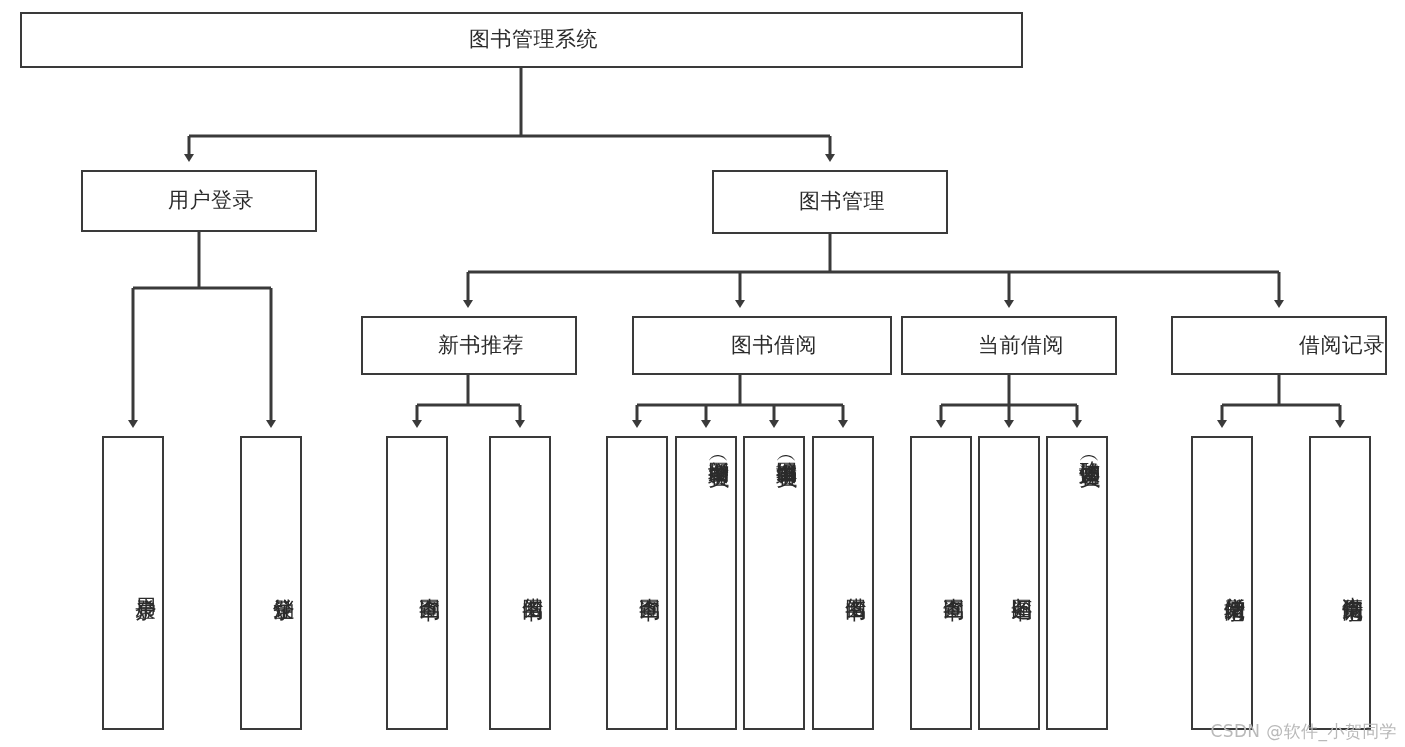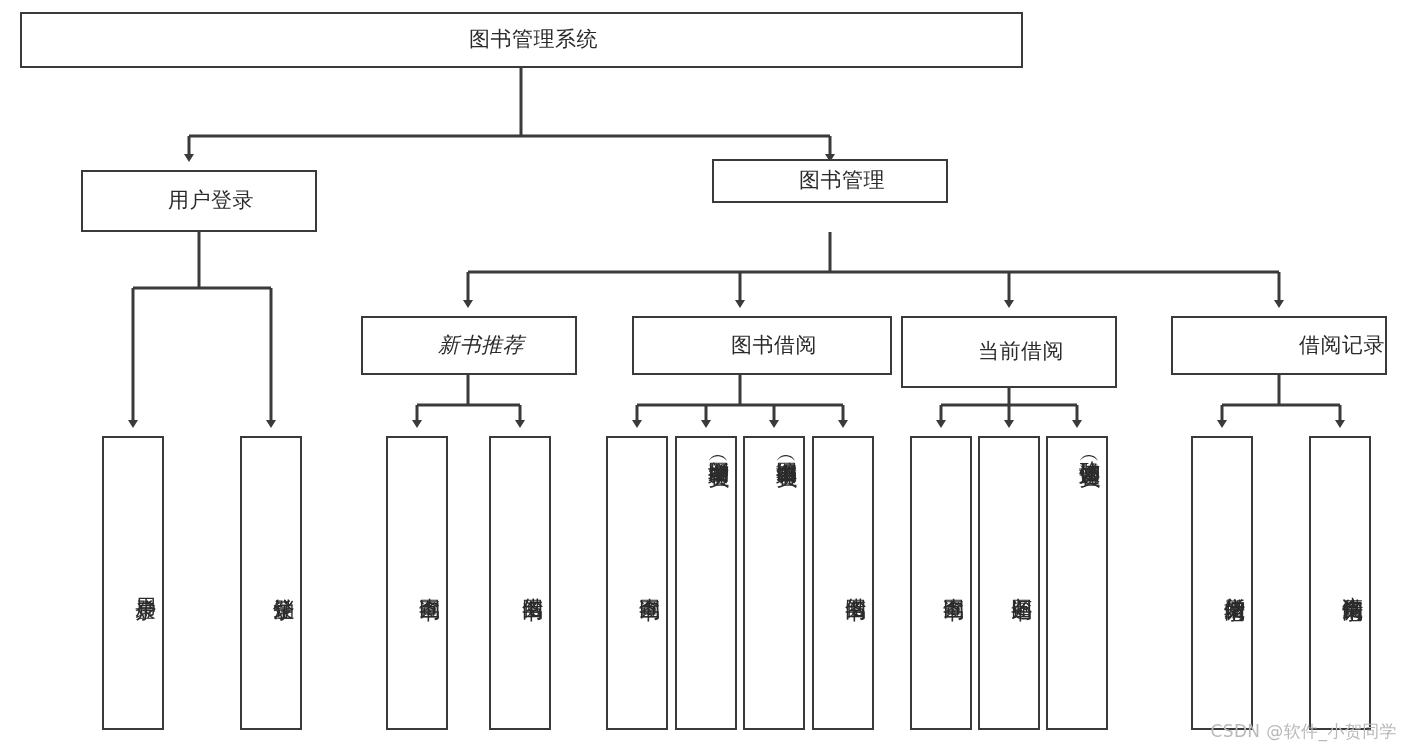--- a/index.html
+++ b/index.html
@@ -132,33 +132,33 @@
   </svg>
 
   <div class="node-box" style="left:20px; top:12px; width:1003px; height:56px;">
     <span class="node-label-h">图书管理系统</span>
   </div>
 
   <div class="node-box" style="left:81px; top:170px; width:236px; height:62px;">
     <span class="node-label-h">用户登录</span>
   </div>
 
-  <div class="node-box" style="left:712px; top:159px; width:236px; height:44px;">
+  <div class="node-box" style="left:712px; top:170px; width:236px; height:64px;">
     <span class="node-label-h">图书管理</span>
   </div>
 
-  <div class="node-box" style="left:361px; top:316px; width:216px; height:59px;font-style:italic;">
+  <div class="node-box" style="left:361px; top:316px; width:216px; height:59px;">
     <span class="node-label-h">新书推荐</span>
   </div>
 
   <div class="node-box" style="left:632px; top:316px; width:260px; height:59px;">
     <span class="node-label-h">图书借阅</span>
   </div>
 
-  <div class="node-box" style="left:901px; top:316px; width:216px; height:72px;">
+  <div class="node-box" style="left:901px; top:316px; width:216px; height:59px;">
     <span class="node-label-h">当前借阅</span>
   </div>
 
   <div class="node-box" style="left:1171px; top:316px; width:216px; height:59px;justify-content:flex-end;">
     <span class="node-label-h">借阅记录</span>
   </div>
 
   <div class="node-box leaf-box center-text" style="left:102px; top:436px; width:62px; height:294px;">
     <span class="node-label-v">用户登录</span>
   </div>

